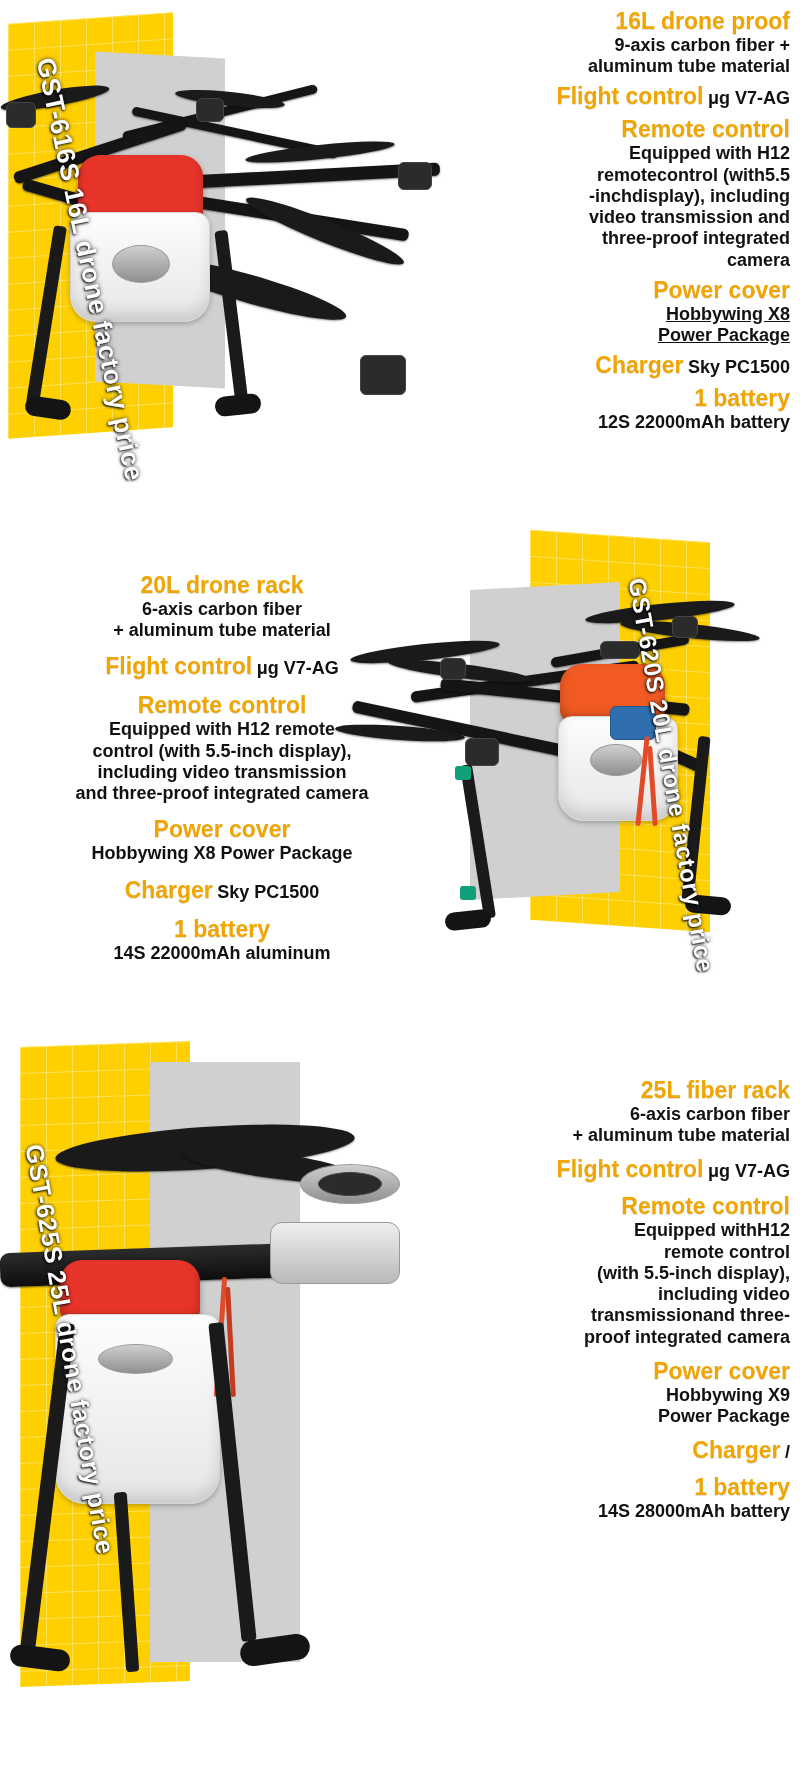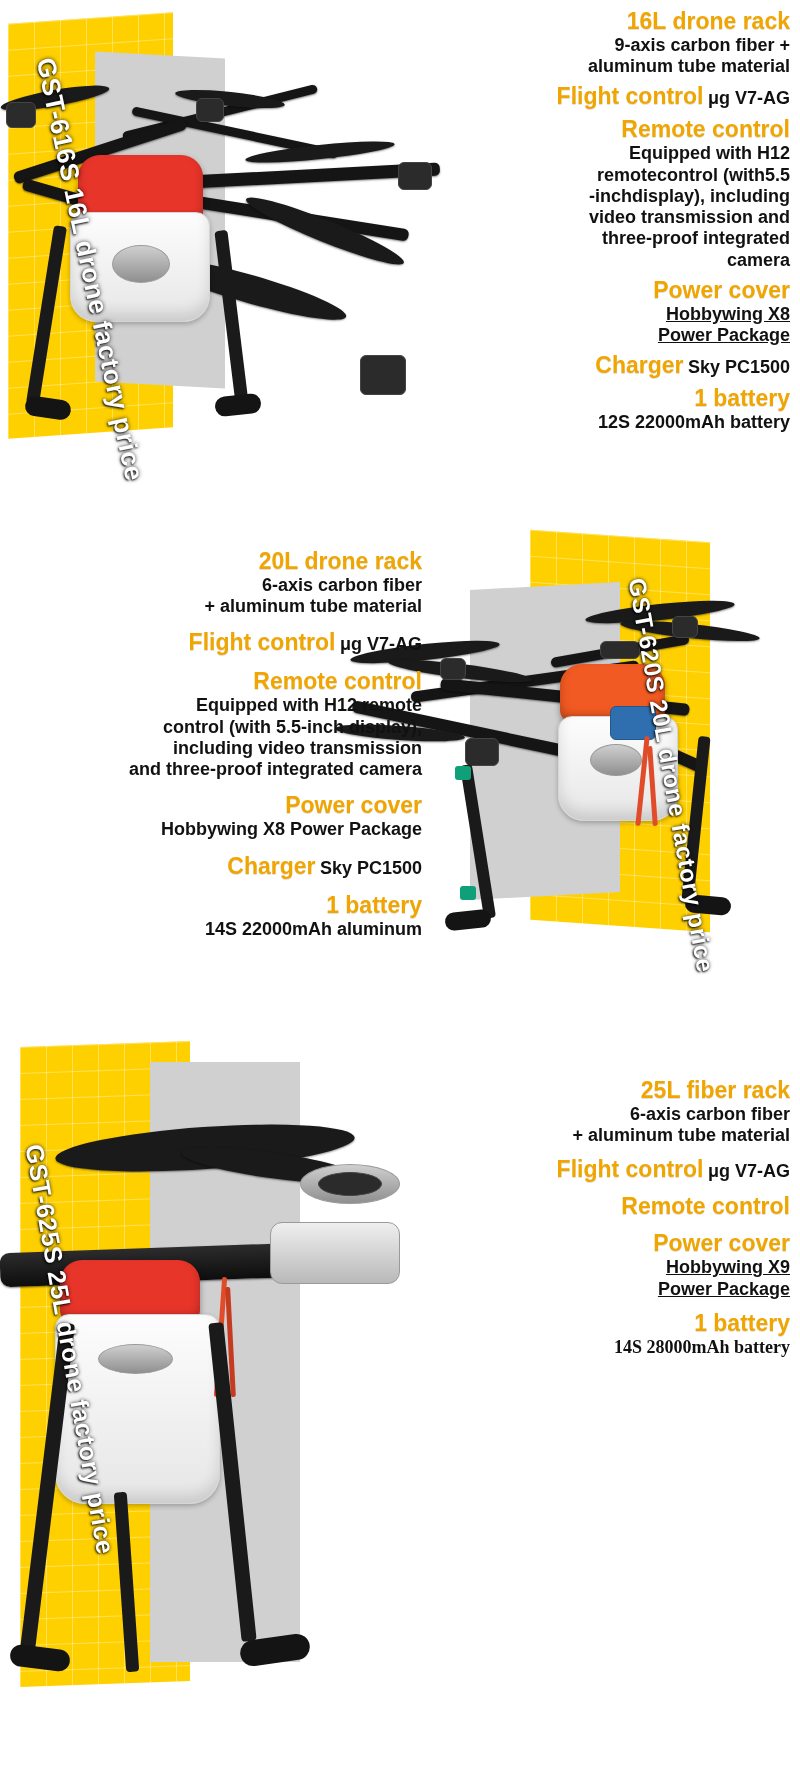--- a/index.html
+++ b/index.html
@@ -132,21 +132,21 @@
     text-shadow: 0 1px 0 rgba(0,0,0,.12);
     display: inline;
   }
   .spec .sub {
     color: #111;
     font-weight: bold;
     display: inline;
   }
   .group { margin-bottom: 6px; }
   .ta-right { text-align: right; }
-  .ta-left { text-align: right; }
+  .ta-left { text-align: center; margin-top: 24px; }
 
   .h-lg { font-size: 23px; }
   .t-md { font-size: 18px; line-height: 1.18; }
 
   .divider {
     width: 800px;
     height: 1px;
     background: #ffffff;
   }
 </style>
@@ -191,21 +191,21 @@
           <div class="leg" style="left:225px;top:180px;width:13px;height:175px;transform:rotate(-7deg);"></div>
           <div class="foot" style="left:25px;top:348px;width:46px;height:20px;transform:rotate(8deg);"></div>
           <div class="foot" style="left:215px;top:345px;width:46px;height:20px;transform:rotate(-6deg);"></div>
         </div>
 
         <div class="vert-label" style="left:60px;top:55px;font-size:26px;transform:rotate(78deg);">GST-616S 16L drone factory price</div>
       </div>
 
       <div class="spec ta-right" style="left:440px;top:8px;width:350px;">
         <div class="group">
-          <div class="head h-lg">16L drone rack</div>
+          <div class="head h-lg">16L drone proof</div>
           <div class="sub t-md" style="display:block;white-space:pre-line;">9-axis carbon fiber +
 aluminum tube material</div>
         </div>
         <div class="group">
           <span class="head h-lg">Flight control</span>
           <span class="sub t-md">μg V7-AG</span>
         </div>
         <div class="group">
           <div class="head h-lg">Remote control</div>
           <div class="sub t-md" style="display:block;white-space:pre-line;">Equipped with H12
@@ -359,28 +359,38 @@
           <div class="head h-lg">25L fiber rack</div>
           <div class="sub t-md" style="display:block;white-space:pre-line;">6-axis carbon fiber
 + aluminum tube material</div>
         </div>
         <div class="group" style="margin-top:10px;">
           <span class="head h-lg">Flight control</span>
           <span class="sub t-md">μg V7-AG</span>
         </div>
         <div class="group" style="margin-top:10px;">
           <div class="head h-lg">Remote control</div>
+          <div class="sub t-md" style="display:block;white-space:pre-line;">Equipped withH12
+remote control
+(with 5.5-inch display),
+including video
+transmissionand three-
+proof integrated camera</div>
         </div>
         <div class="group" style="margin-top:10px;">
           <div class="head h-lg">Power cover</div>
-          <div class="sub t-md" style="display:block;white-space:pre-line;text-decoration:underline;">Hobbywing X9
+          <div class="sub t-md" style="display:block;white-space:pre-line;">Hobbywing X9
 Power Package</div>
         </div>
         <div class="group" style="margin-top:10px;">
+          <span class="head h-lg">Charger</span>
+          <span class="sub t-md">/</span>
+        </div>
+        <div class="group" style="margin-top:10px;">
           <div class="head h-lg">1 battery</div>
-          <div class="sub t-md" style="display:block;white-space:pre-line;font-family:Liberation Serif, serif;">14S 28000mAh battery</div>
+          <div class="sub t-md" style="display:block;white-space:pre-line;">14S 28000mAh battery</div>
         </div>
       </div>
 
     </div>
   </div>
 
 </div>
 
 </body></html>

